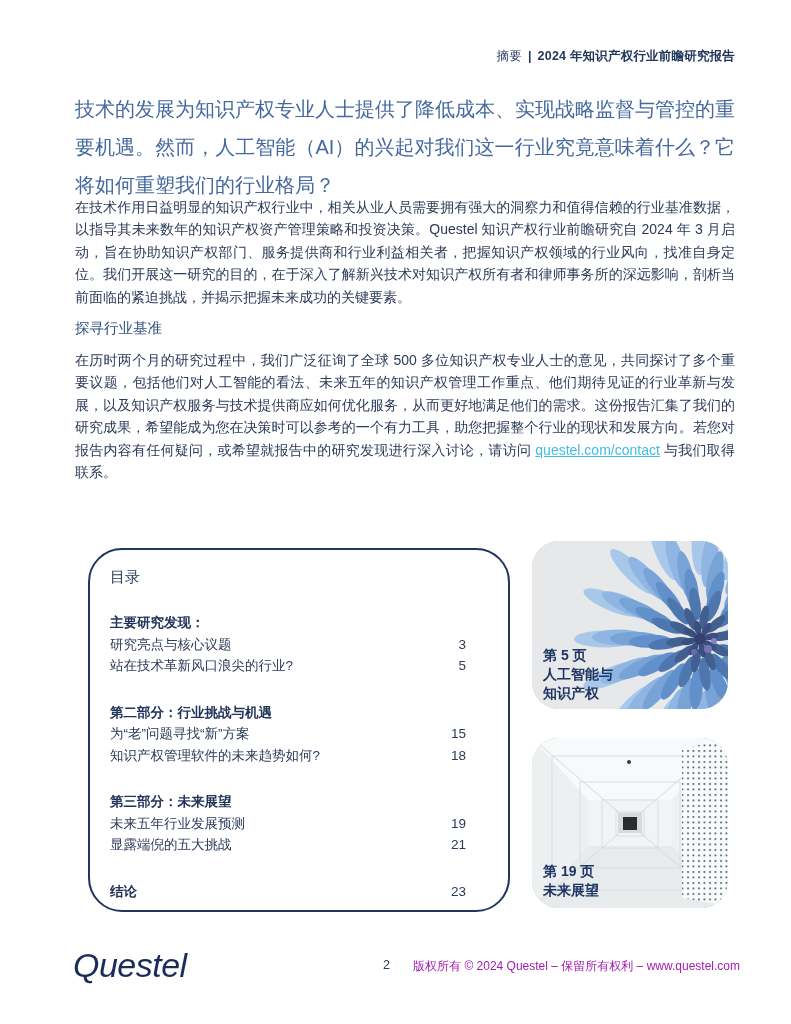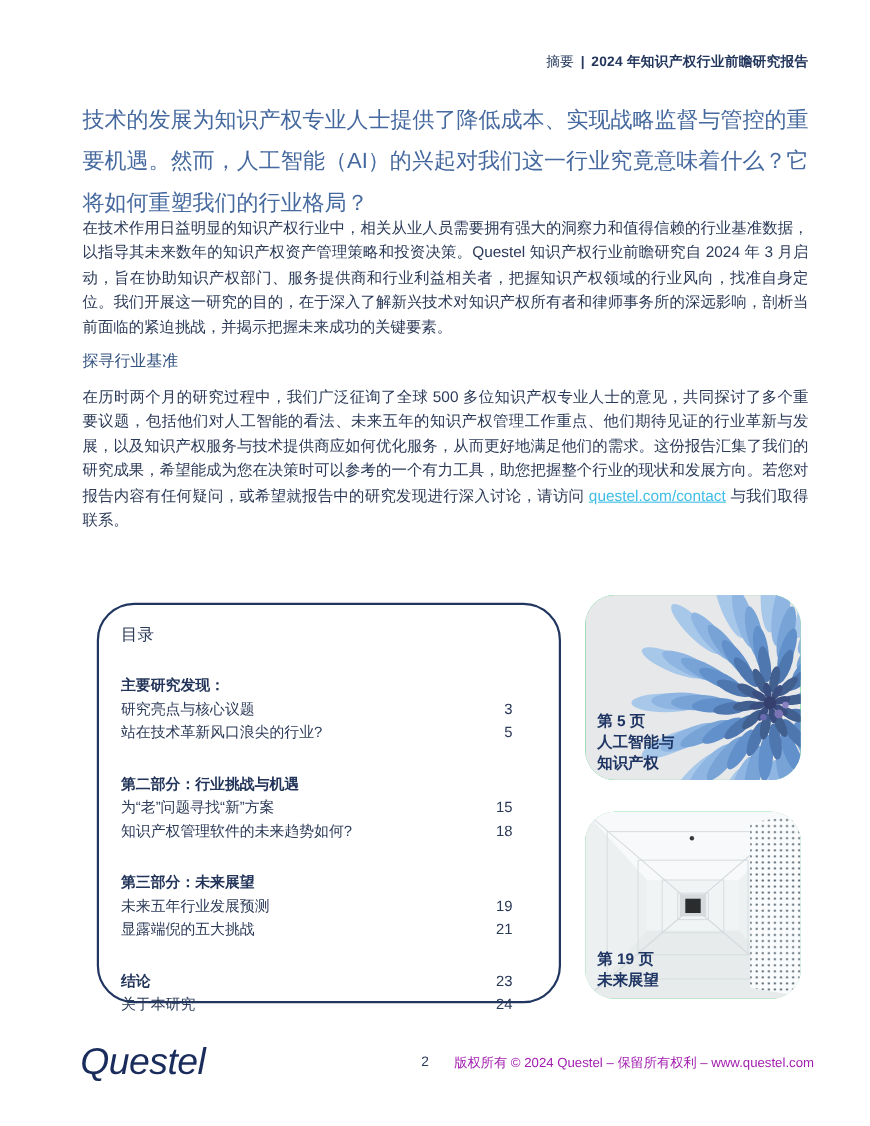--- a/index.html
+++ b/index.html
@@ -29,21 +29,21 @@
   .toc-title{font-size:15px;color:#2b3a58;margin-bottom:22px;}
   .toc-row{display:flex;justify-content:space-between;align-items:baseline;
            font-size:13.5px;line-height:21.5px;color:#2b3a58;}
   .toc-row.sect{margin-top:25px;}
   .toc-row.bold .toc-label{font-weight:bold;color:#22345a;}
   .toc-label{flex:1;padding-right:8px;}
   .toc-page{width:30px;text-align:right;flex:none;}
 
   
   .thumb{position:absolute;left:532px;width:196px;border-radius:27px;overflow:hidden;}
-  .thumb1{top:541px;height:168px;background:#22c55e;}
+  .thumb1{top:541px;height:168px;background:#fdba74;}
   .thumb2{top:738px;height:170px;background:#22c55e;}
   .thumb svg{position:absolute;left:0;top:0;display:block;}
   .thumb-caption{position:absolute;left:11px;bottom:6px;color:#1e3563;font-weight:bold;
                  font-size:14px;line-height:19px;}
   .thumb2 .thumb-caption{bottom:8px;}
   .thumb-caption span{display:block;}
 
   
   .logo{position:absolute;left:73px;top:946px;font-size:34px;font-weight:normal;font-style:italic;
         color:#1a2c5b;letter-spacing:-.5px;text-align:right;}
@@ -104,24 +104,20 @@
           <span class="toc-label">未来五年行业发展预测</span>
           <span class="toc-page">19</span>
         </div>
         <div class="toc-row">
           <span class="toc-label">显露端倪的五大挑战</span>
           <span class="toc-page">21</span>
         </div>
         <div class="toc-row bold sect">
           <span class="toc-label">结论</span>
           <span class="toc-page">23</span>
-        </div>
-        <div class="toc-row">
-          <span class="toc-label">关于本研究</span>
-          <span class="toc-page">24</span>
         </div>
       </div>
   </div>
 
   <div class="thumb thumb1">
     <svg id="flower-svg" width="196" height="168" viewBox="0 0 196 168">
       <rect width="196" height="168" fill="#e7e8e9"></rect>
     <ellipse cx="263.0" cy="98.0" rx="31.0" ry="8.5" fill="#a8c8ea" transform="rotate(0.0 263.0 98.0)"></ellipse>
         <ellipse cx="255.8" cy="134.4" rx="31.0" ry="8.5" fill="#a8c8ea" transform="rotate(22.5 255.8 134.4)"></ellipse>
         <ellipse cx="235.2" cy="165.2" rx="31.0" ry="8.5" fill="#a8c8ea" transform="rotate(45.0 235.2 165.2)"></ellipse>

